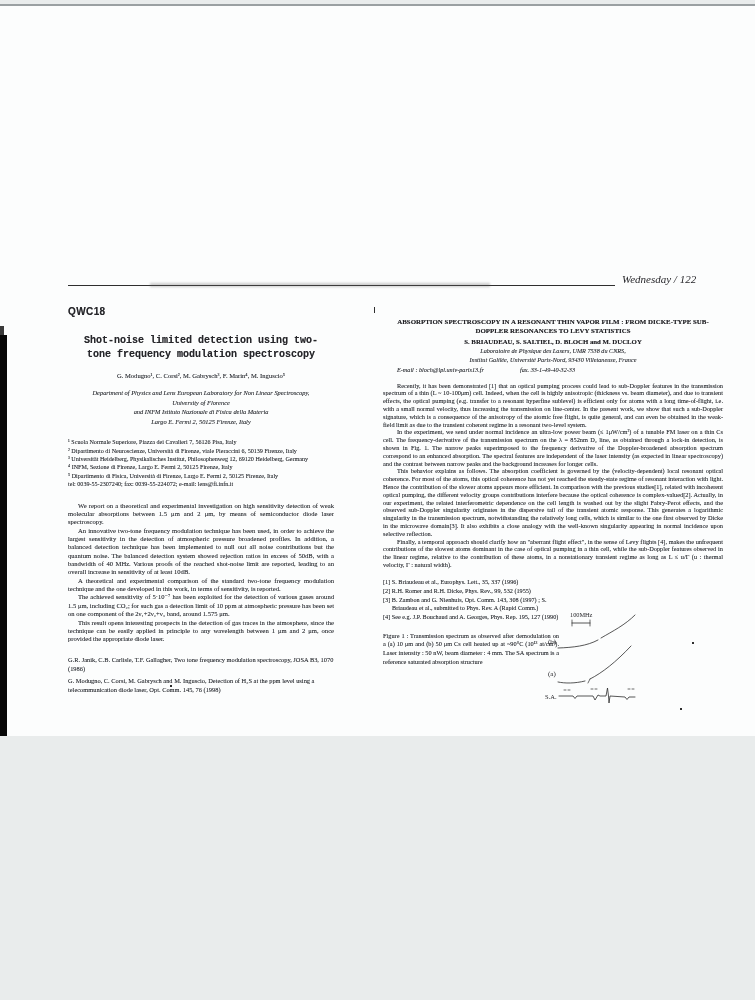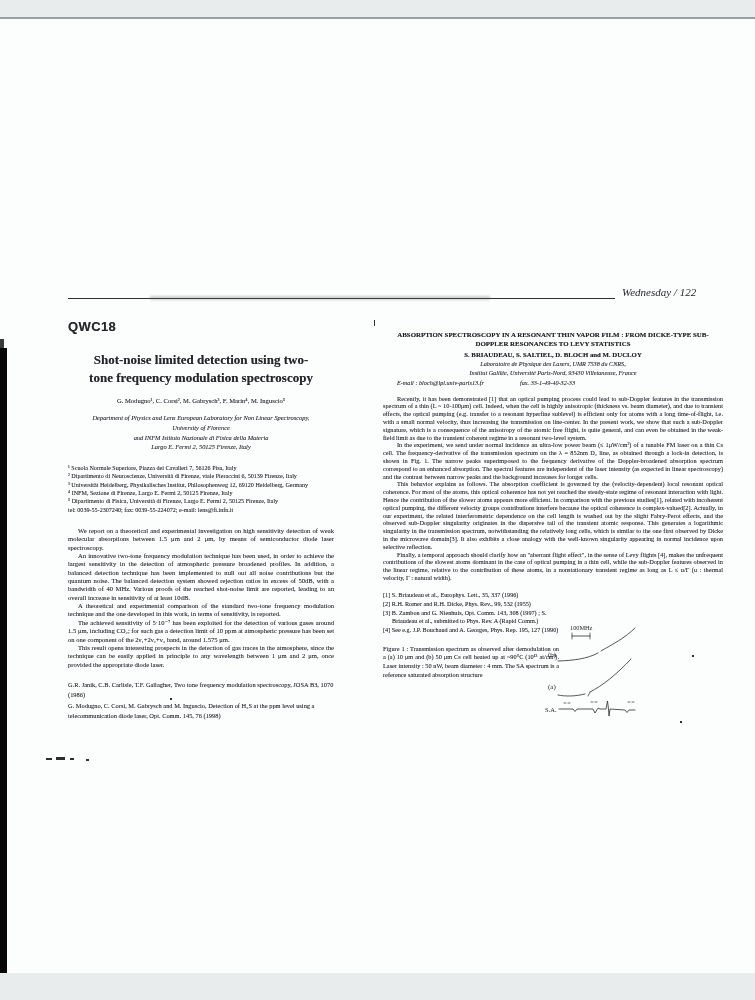--- a/index.html
+++ b/index.html
@@ -1,17 +1,17 @@
 <!DOCTYPE html>
 <html><head>
 <meta charset="utf-8">
 <style>
   html,body{margin:0;padding:0;background:#e9ecec;}
   #page{
-    position:relative;width:755px;height:956px;margin:17px auto;
+    position:relative;width:755px;height:732px;margin:4px auto;
     background:#fcfdfd;overflow:hidden;
     font-family:"Liberation Serif","DejaVu Serif",serif;
     color:#34373c;
   }
   
   .top-edge{position:absolute;top:0;left:0;width:755px;height:2px;background:#9aa0a2;}
   .left-bar{position:absolute;left:0;top:331px;width:7px;height:669px;background:#070707;}
   .left-bar-tip{position:absolute;left:0;top:322px;width:4px;height:9px;background:#3a3a3a;}
   .bottom-bar{position:absolute;left:0;top:966px;width:755px;height:34px;background:#070707;}
   .speck{position:absolute;background:#2e2e2e;}
@@ -22,24 +22,24 @@
   .head-rule-smudge{position:absolute;left:150px;top:279px;width:340px;height:4px;
     background:rgba(100,100,100,0.30);filter:blur(1px);}
   .running-head{position:absolute;left:622px;top:269px;font-style:italic;font-size:11px;color:#26262a;}
 
   
   .col{position:absolute;top:302px;text-shadow:0 0 0.5px rgba(52,55,60,0.55);}
   .col.left{left:68px;width:266px;}
   .col.right{left:383px;width:340px;}
 
   .paper-id{font-family:"Liberation Sans","DejaVu Sans",sans-serif;font-weight:bold;
-    font-size:13px;letter-spacing:0.4px;color:#26262a;}
+    font-size:10px;letter-spacing:0.4px;color:#26262a;}
 
   
-  .l-title{margin-top:17px;padding:0 14px;text-align:center;font-weight:bold;font-size:13px;line-height:1.4;color:#26262a;}
+  .l-title{margin-top:17px;padding:0 14px;text-align:center;font-weight:bold;font-size:10px;line-height:1.4;color:#26262a;font-family:Liberation Mono, monospace;}
   .l-authors{margin-top:10px;text-align:center;font-size:6.6px;}
   .l-affil{margin-top:9px;text-align:center;font-style:italic;font-size:6.4px;line-height:1.5;}
   .l-foot{margin-top:12px;font-size:6.1px;line-height:1.37;}
   .l-foot div{padding-left:6px;text-indent:-6px;}
   .body-txt{margin-top:13px;font-size:6.6px;line-height:1.27;text-align:justify;}
   .body-txt p{margin:0;text-indent:10px;}
   .l-refs{margin-top:11px;font-size:6.4px;line-height:1.5;}
   .l-refs div{margin-bottom:2px;}
 
   

